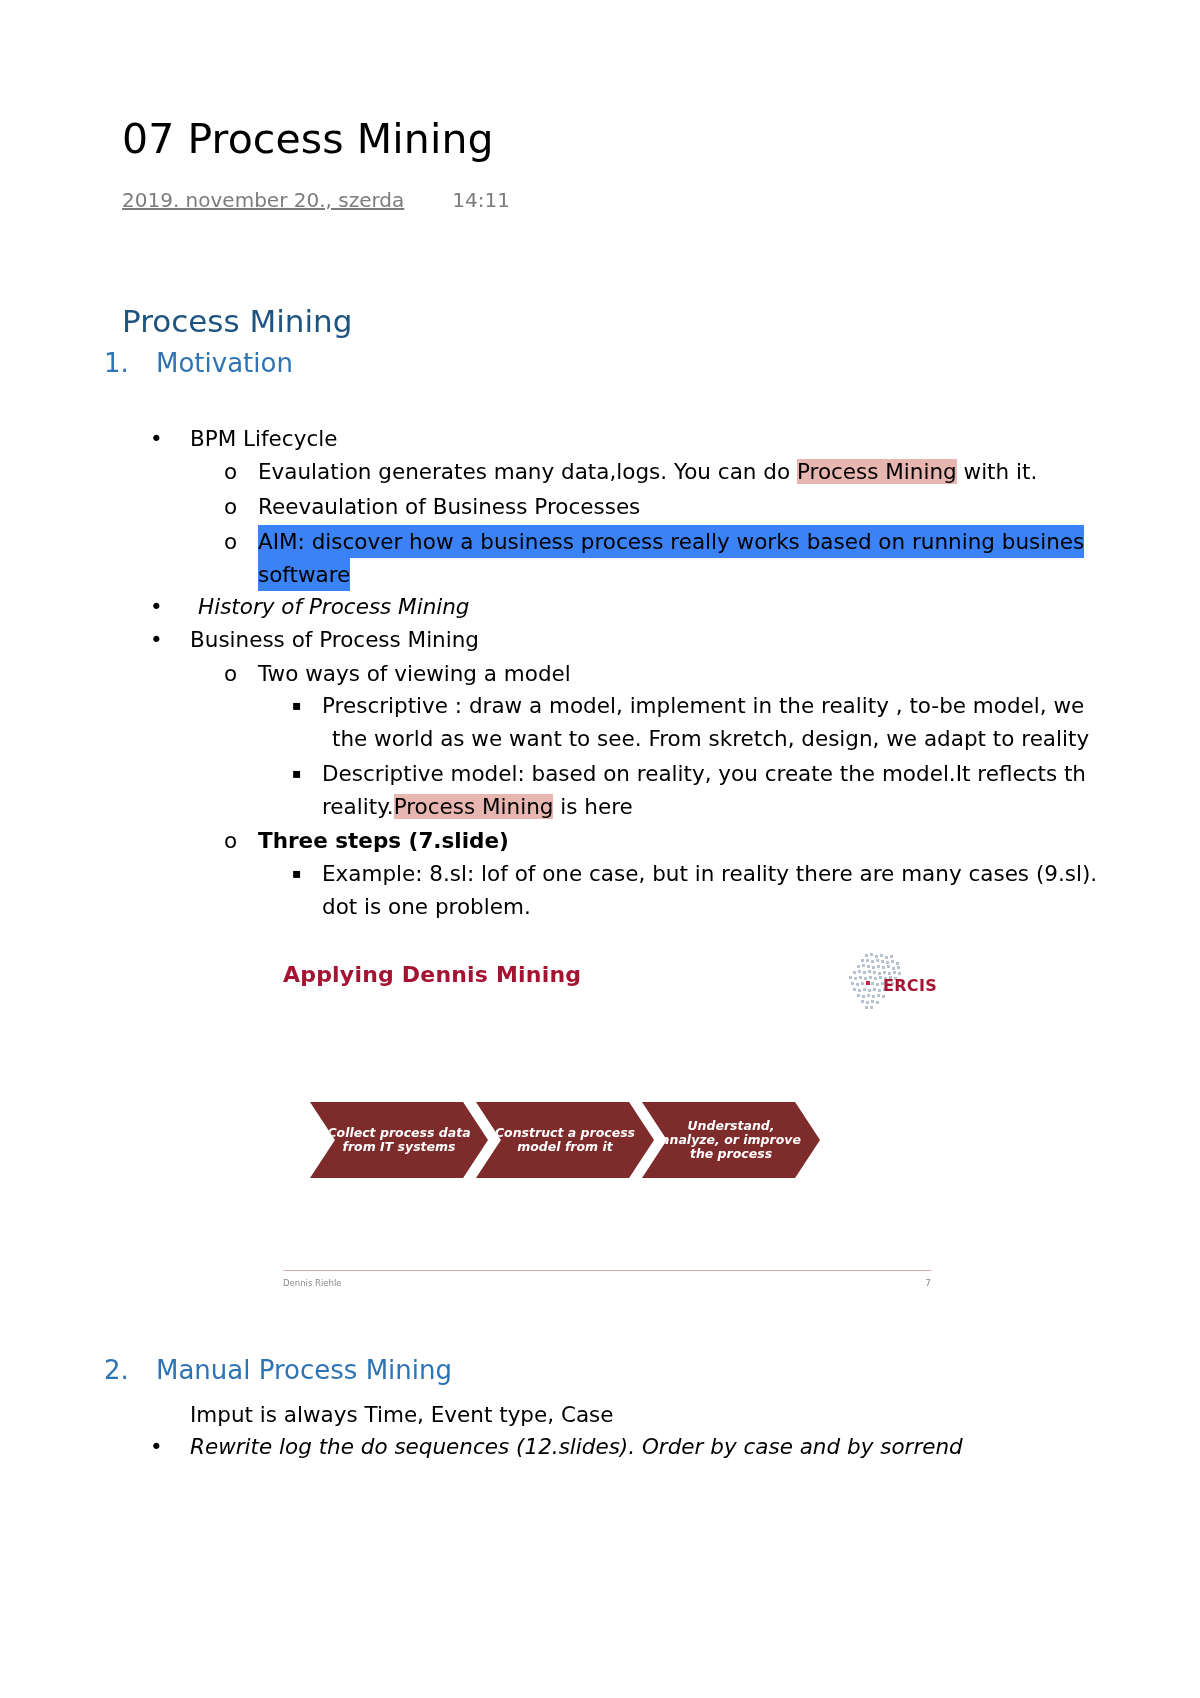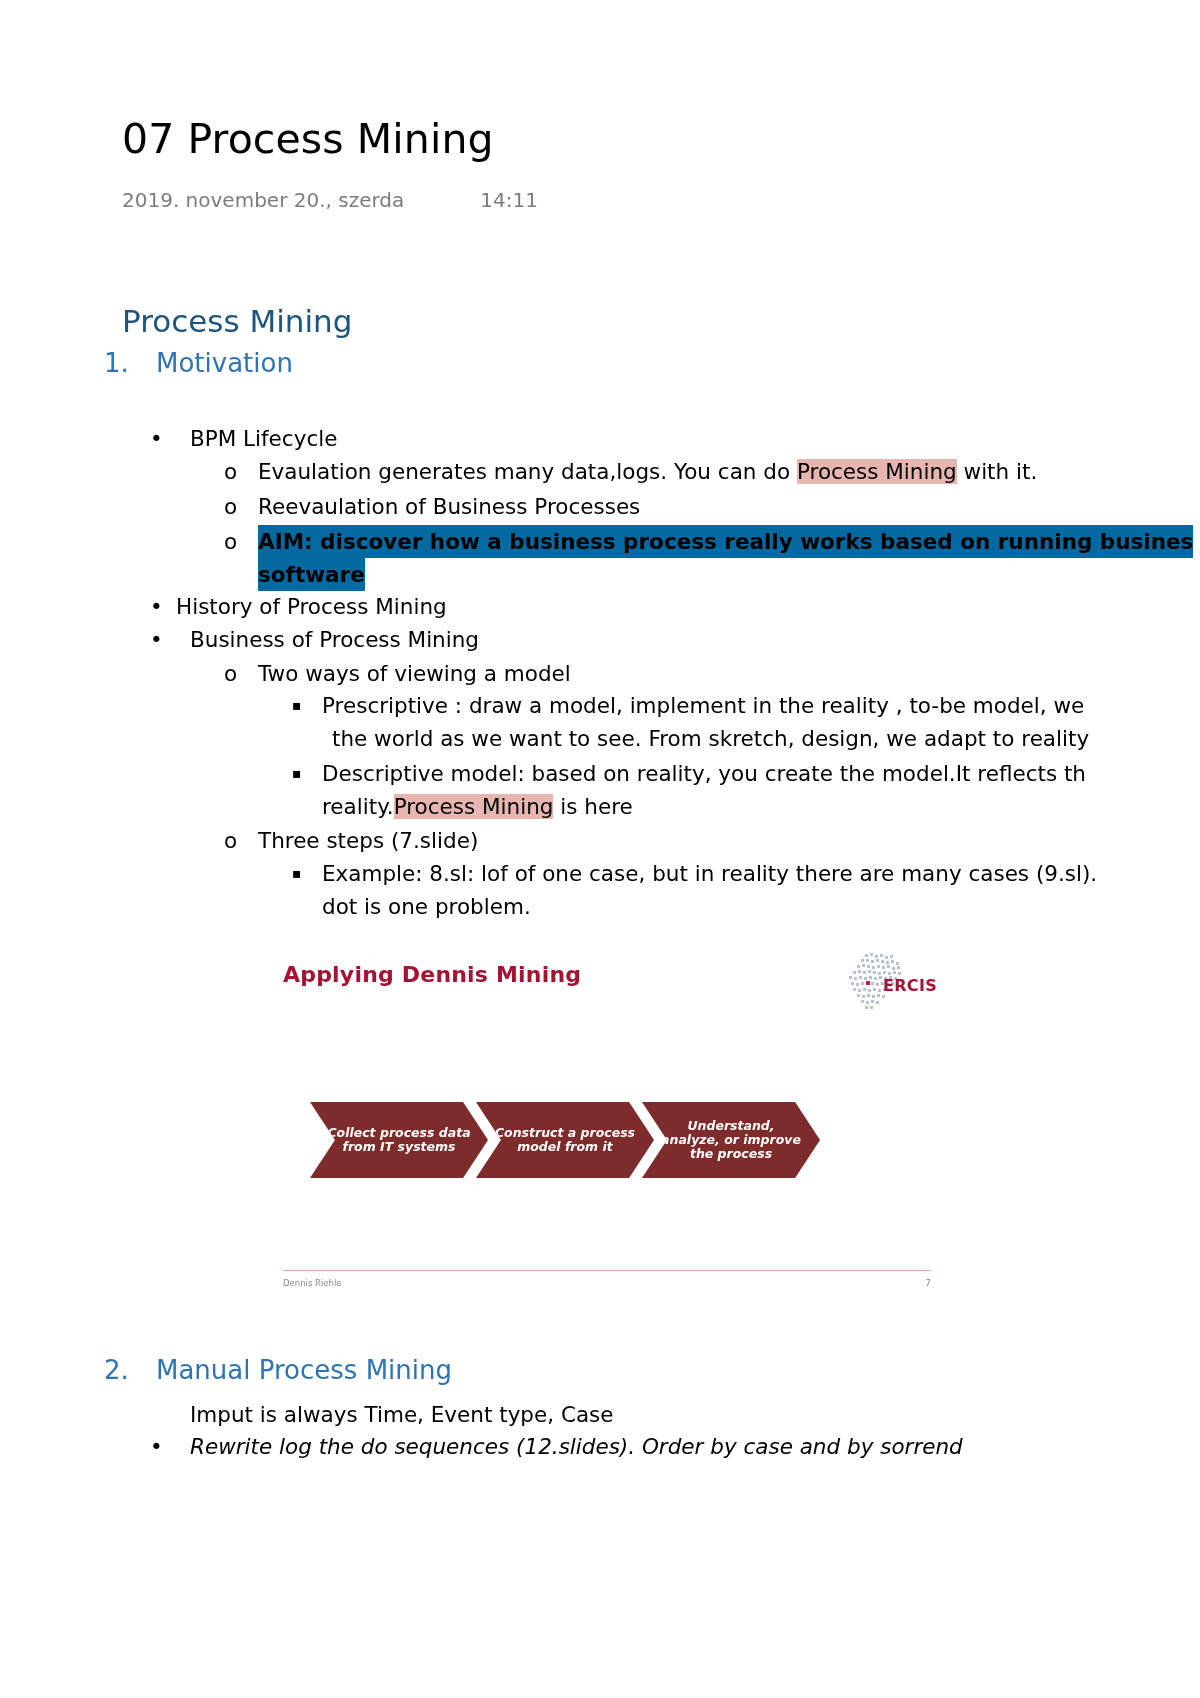--- a/index.html
+++ b/index.html
@@ -21,21 +21,21 @@
   .doc-title{
     position:absolute; left:122px; top:118px;
     font-size:41px; font-weight:400; color:#000000;
     letter-spacing:.1px; line-height:1.05;
     white-space:nowrap;
   }
   .doc-meta{
     position:absolute; left:122px; top:188px;
     font-size:20px; color:#7c7c7c; white-space:nowrap;
   }
-  .doc-meta .date{margin-right:76px;}
+  .doc-meta .date{margin-right:48px;text-decoration:underline;}
 
   
   .h1-blue{
     position:absolute; left:122px; top:303px;
     font-size:31px; color:#1f5480; font-weight:400;
     white-space:nowrap;
   }
   .h2-row{
     position:absolute; left:104px;
     font-size:26px; color:#2e74b5; font-weight:400;
@@ -50,21 +50,21 @@
     font-size:21.5px;
     color:#000000;
     line-height:33px;
     white-space:pre;
   }
   .bullet-mark{
     position:absolute;
     font-size:21.5px; line-height:33px; color:#000;
   }
   .hl-pink{background:#e8b6b0;}
-  .hl-lav{background:#0369a1;font-weight:bold;}
+  .hl-lav{background:#3b82f6;}
 
   
   .slide{
     position:absolute; left:275px; top:940px;
     width:660px; height:370px;
     background:#ffffff;
   }
   .slide-title{
     position:absolute; left:8px; top:22px;
     font-size:22px; font-weight:bold; color:#a51232;
@@ -140,38 +140,38 @@
     <div class="line" style="left:258px; top:455px;"><span>Evaulation generates many data,logs. You can do </span><span class="hl-pink">Process Mining</span><span> with it.</span></div>
 
     <div class="bullet-mark" style="left:224px; top:490px;">o</div>
     <div class="line" style="left:258px; top:490px;">Reevaulation of Business Processes</div>
 
     <div class="bullet-mark" style="left:224px; top:525px;">o</div>
     <div class="line hl-lav" style="left:258px; top:525px;">AIM: discover how a business process really works based on running busines</div>
     <div class="line hl-lav" style="left:258px; top:558px;">software</div>
 
     <div class="bullet-mark" style="left:150px; top:590px;">•</div>
-    <div class="line" style="left:176px; top:590px;">History of Process Mining</div>
+    <div class="line" style="left:198px; top:590px;font-style:italic;">History of Process Mining</div>
 
     <div class="bullet-mark" style="left:150px; top:623px;">•</div>
     <div class="line" style="left:190px; top:623px;">Business of Process Mining</div>
 
     <div class="bullet-mark" style="left:224px; top:657px;">o</div>
     <div class="line" style="left:258px; top:657px;">Two ways of viewing a model</div>
 
     <div class="bullet-mark" style="left:292px; top:689px; font-size:14px;">▪</div>
     <div class="line" style="left:322px; top:689px;">Prescriptive : draw a model, implement in the reality , to-be model, we</div>
     <div class="line" style="left:332px; top:722px;">the world as we want to see. From skretch, design, we adapt to reality</div>
 
     <div class="bullet-mark" style="left:292px; top:757px; font-size:14px;">▪</div>
     <div class="line" style="left:322px; top:757px;">Descriptive model: based on reality, you create the model.It reflects th</div>
     <div class="line" style="left:322px; top:790px;"><span>reality.</span><span class="hl-pink">Process Mining</span><span> is here</span></div>
 
     <div class="bullet-mark" style="left:224px; top:824px;">o</div>
-    <div class="line" style="left:258px; top:824px;">Three steps (7.slide)</div>
+    <div class="line" style="left:258px; top:824px;font-weight:bold;">Three steps (7.slide)</div>
 
     <div class="bullet-mark" style="left:292px; top:857px; font-size:14px;">▪</div>
     <div class="line" style="left:322px; top:857px;">Example: 8.sl: lof of one case, but in reality there are many cases (9.sl).</div>
     <div class="line" style="left:322px; top:890px;">dot is one problem.</div>
   </div>
 
   <div class="slide">
     <div class="slide-title">Applying Dennis Mining</div>
 
     <div class="ercis">

